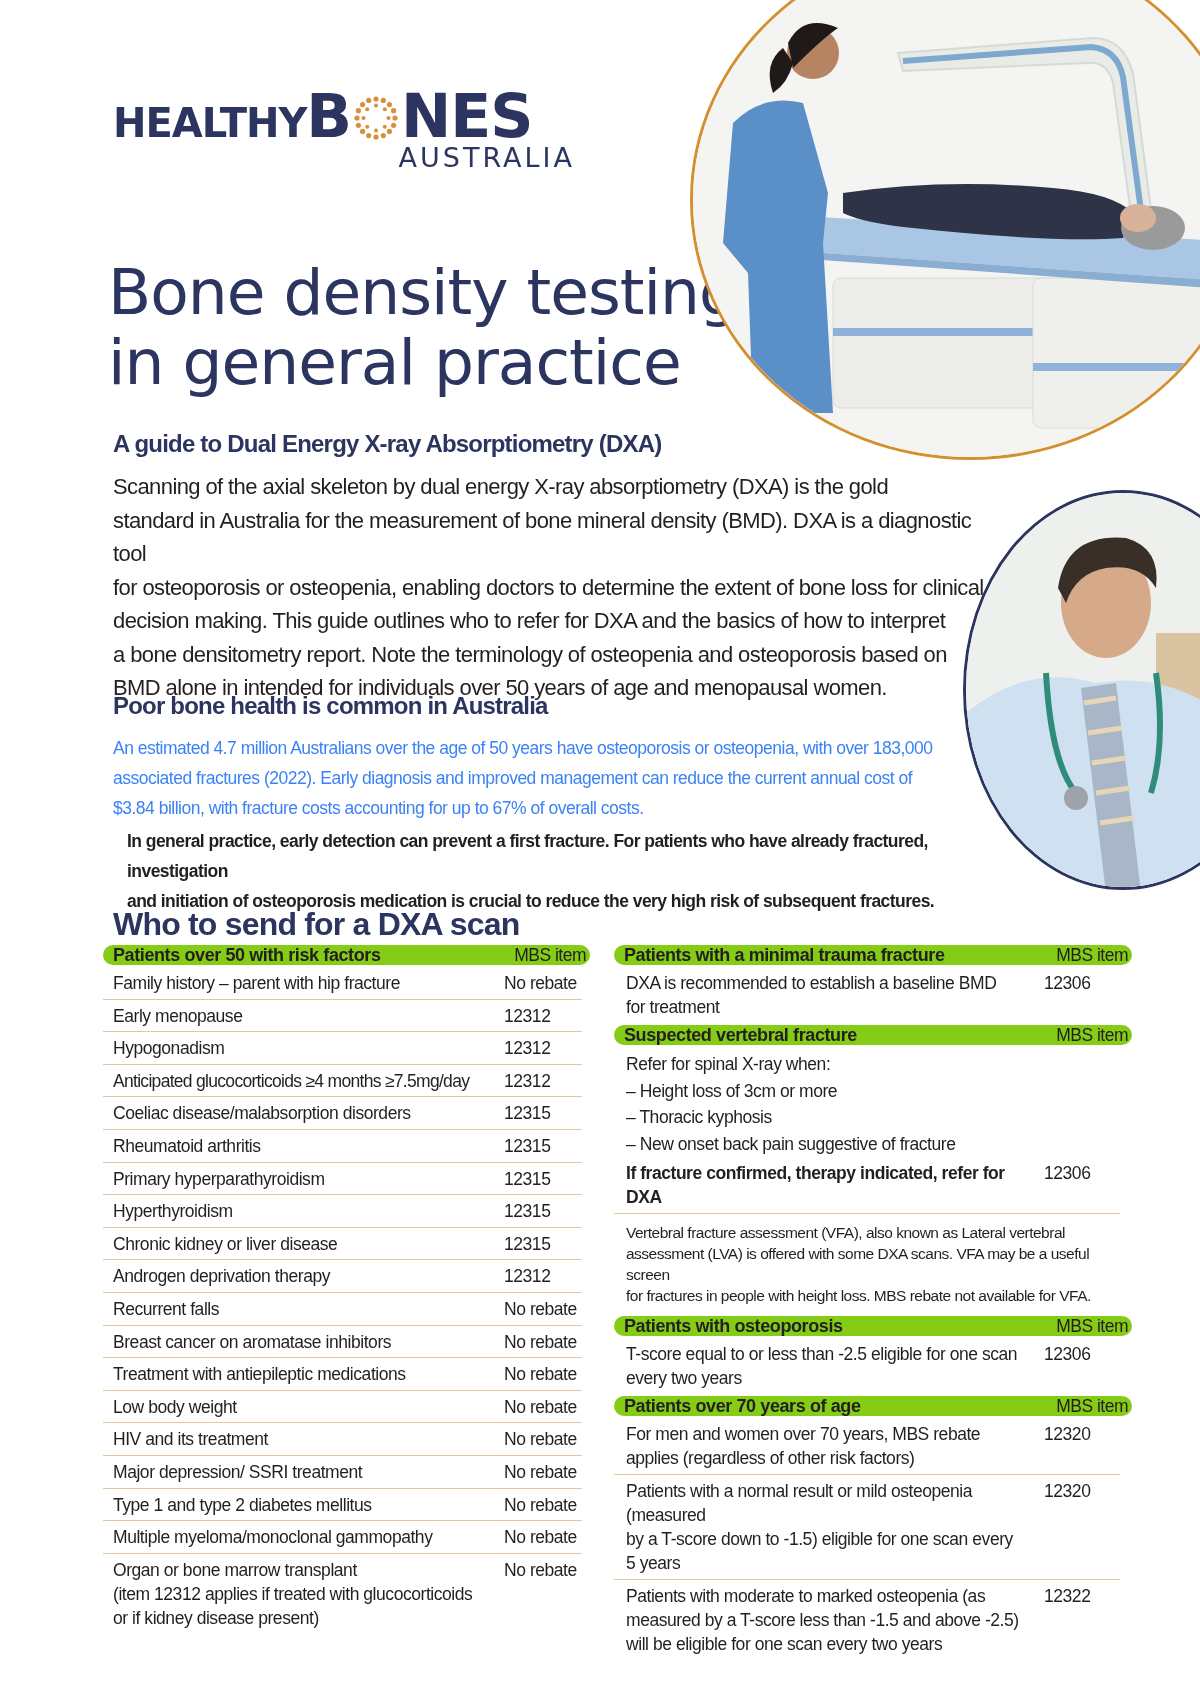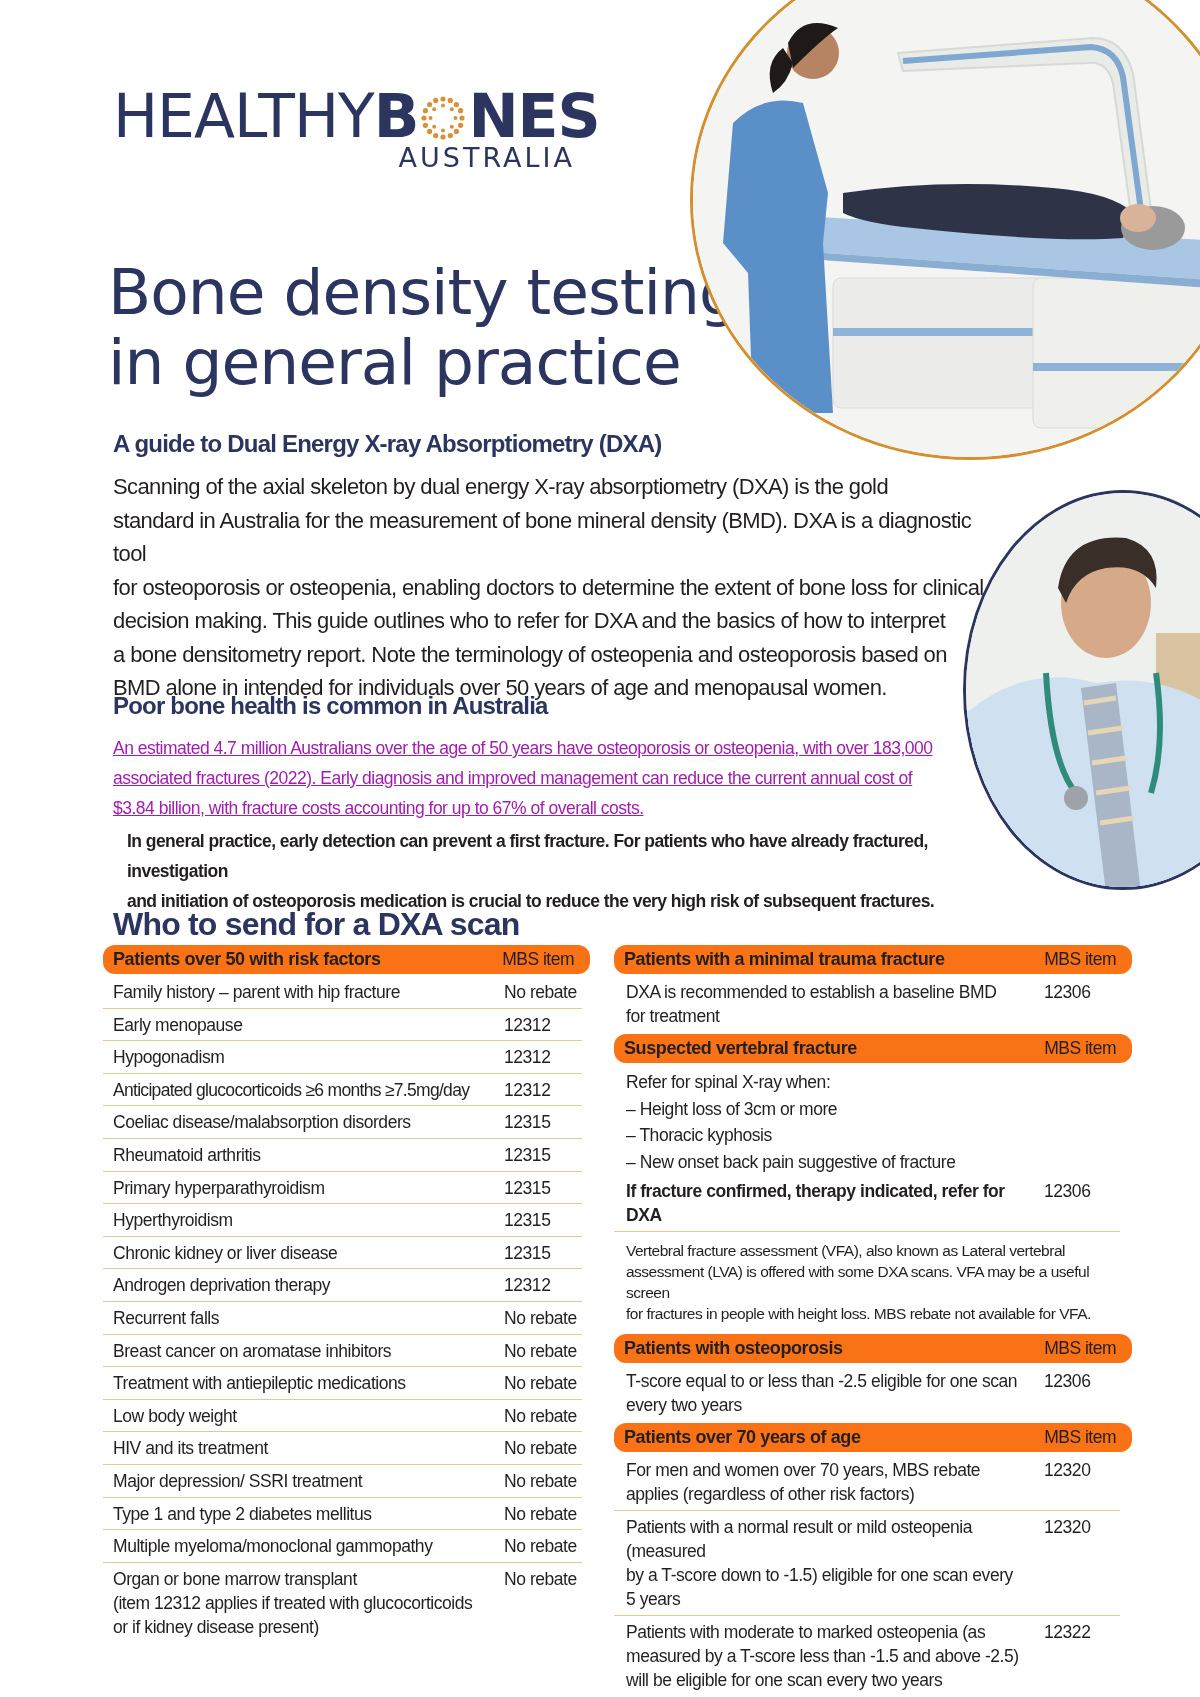--- a/index.html
+++ b/index.html
@@ -2,42 +2,42 @@
 <html><head>
 <meta charset="utf-8">
 <style>
   * { box-sizing: border-box; margin: 0; padding: 0; }
   html, body { width: 1200px; height: 1697px; background: #ffffff; overflow: hidden; }
   body { position: relative; font-family: "Liberation Sans", sans-serif; color: #231f20; }
 
   
   .logo { position: absolute; left: 113px; top: 80px; width: 470px; height: 100px; }
   .logo-main { position: absolute; left: 0; top: 0; font-size: 64px; line-height: 70px; color: #2b3560; letter-spacing: -1px; white-space: nowrap; }
-  .logo-light { font-family: "DejaVu Sans", sans-serif; font-weight: 400; font-size: 60px; letter-spacing: -1px; }
+  .logo-light { font-family: "DejaVu Sans", sans-serif; font-weight: 700; font-size: 40px; letter-spacing: -1px; }
   .logo-bold { font-family: "DejaVu Sans", sans-serif; font-weight: bold; font-size: 60px; letter-spacing: -1px; }
   .logo-o { display: inline-block; width: 46px; height: 46px; vertical-align: -4px; margin: 0 2px; }
   .logo-sub { position: absolute; right: 8px; top: 62px; font-family: "DejaVu Sans", sans-serif; font-size: 27px; letter-spacing: 3px; color: #2b3560; }
 
   
   .title { position: absolute; left: 108px; top: 258px; font-family: "DejaVu Sans", sans-serif; font-size: 63px; line-height: 70px; color: #2b3560; letter-spacing: -1px; }
 
   
   .photo-top { position: absolute; left: 690px; top: -60px; width: 560px; height: 520px; border-radius: 50%; border: 3px solid #d4902f; overflow: hidden; background: #f3f3f1; }
   .photo-doc { position: absolute; left: 963px; top: 490px; width: 320px; height: 400px; border-radius: 50%; border: 3px solid #2b3560; overflow: hidden; background: #eef2f5; }
 
   
   .h2 { position: absolute; left: 113px; font-family: "Liberation Sans", sans-serif; font-weight: bold; color: #2b3560; letter-spacing: -0.8px; transform-origin: left top; }
   .intro { position: absolute; left: 113px; top: 470px; width: 890px; font-family: "Liberation Sans Narrow", "Liberation Sans", sans-serif; font-size: 22px; line-height: 33.5px; color: #231f20; letter-spacing: -0.6px; }
-  .stat { position: absolute; left: 113px; top: 733px; width: 860px; font-size: 17.5px; line-height: 30px; letter-spacing: -0.5px; color: #a21caf; text-decoration: underline; }
+  .stat { position: absolute; left: 113px; top: 733px; width: 860px; font-size: 17.5px; line-height: 30px; letter-spacing: -0.5px; color: #3b82f6; }
   .stat-bold { position: absolute; left: 127px; top: 826px; width: 890px; font-size: 17.5px; line-height: 30px; letter-spacing: -0.55px; font-weight: bold; color: #231f20; }
 
   
   .col-left { position: absolute; left: 103px; top: 945px; width: 487px; }
   .col-right { position: absolute; left: 614px; top: 945px; width: 518px; }
-  .band { height: 29px; background: #f97316; border-radius: 12px; display: flex; align-items: center; justify-content: space-between; padding: 0 16px 0 10px; margin-bottom: 2px; }
+  .band { height: 20px; background: #84cc16; border-radius: 12px; display: flex; align-items: center; justify-content: space-between; padding: 0 4px 0 10px; margin-bottom: 2px; }
   .band-title { font-weight: bold; font-size: 18px; color: #231f20; letter-spacing: -0.4px; }
   .band-mbs { font-size: 17.5px; color: #231f20; letter-spacing: -0.5px; }
   .row { display: flex; justify-content: space-between; border-bottom: 1.5px solid #e3c99a; font-size: 17.5px; line-height: 24px; letter-spacing: -0.45px; }
   .col-left .row { padding: 4px 0 2px 10px; margin-right: 8px; min-height: 32.6px; }
   .col-left .row .val { width: 78px; flex-shrink: 0; }
   .col-left .row.last { border-bottom: none; }
   .col-right .row { padding: 4px 0 4px 12px; margin-right: 12px; }
   .col-right .row .val { width: 76px; flex-shrink: 0; }
   .row .lbl { flex: 1; padding-right: 20px; }
   .row.noline { border-bottom: none; }
@@ -162,21 +162,21 @@
     </div>
   <div class="row">
       <span class="lbl">Early menopause</span>
       <span class="val">12312</span>
     </div>
   <div class="row">
       <span class="lbl">Hypogonadism</span>
       <span class="val">12312</span>
     </div>
   <div class="row">
-      <span class="lbl" style="letter-spacing:-0.7px;">Anticipated glucocorticoids ≥6 months ≥7.5mg/day</span>
+      <span class="lbl" style="letter-spacing:-0.7px;">Anticipated glucocorticoids ≥4 months ≥7.5mg/day</span>
       <span class="val">12312</span>
     </div>
   <div class="row">
       <span class="lbl">Coeliac disease/malabsorption disorders</span>
       <span class="val">12315</span>
     </div>
   <div class="row">
       <span class="lbl">Rheumatoid arthritis</span>
       <span class="val">12315</span>
     </div>

